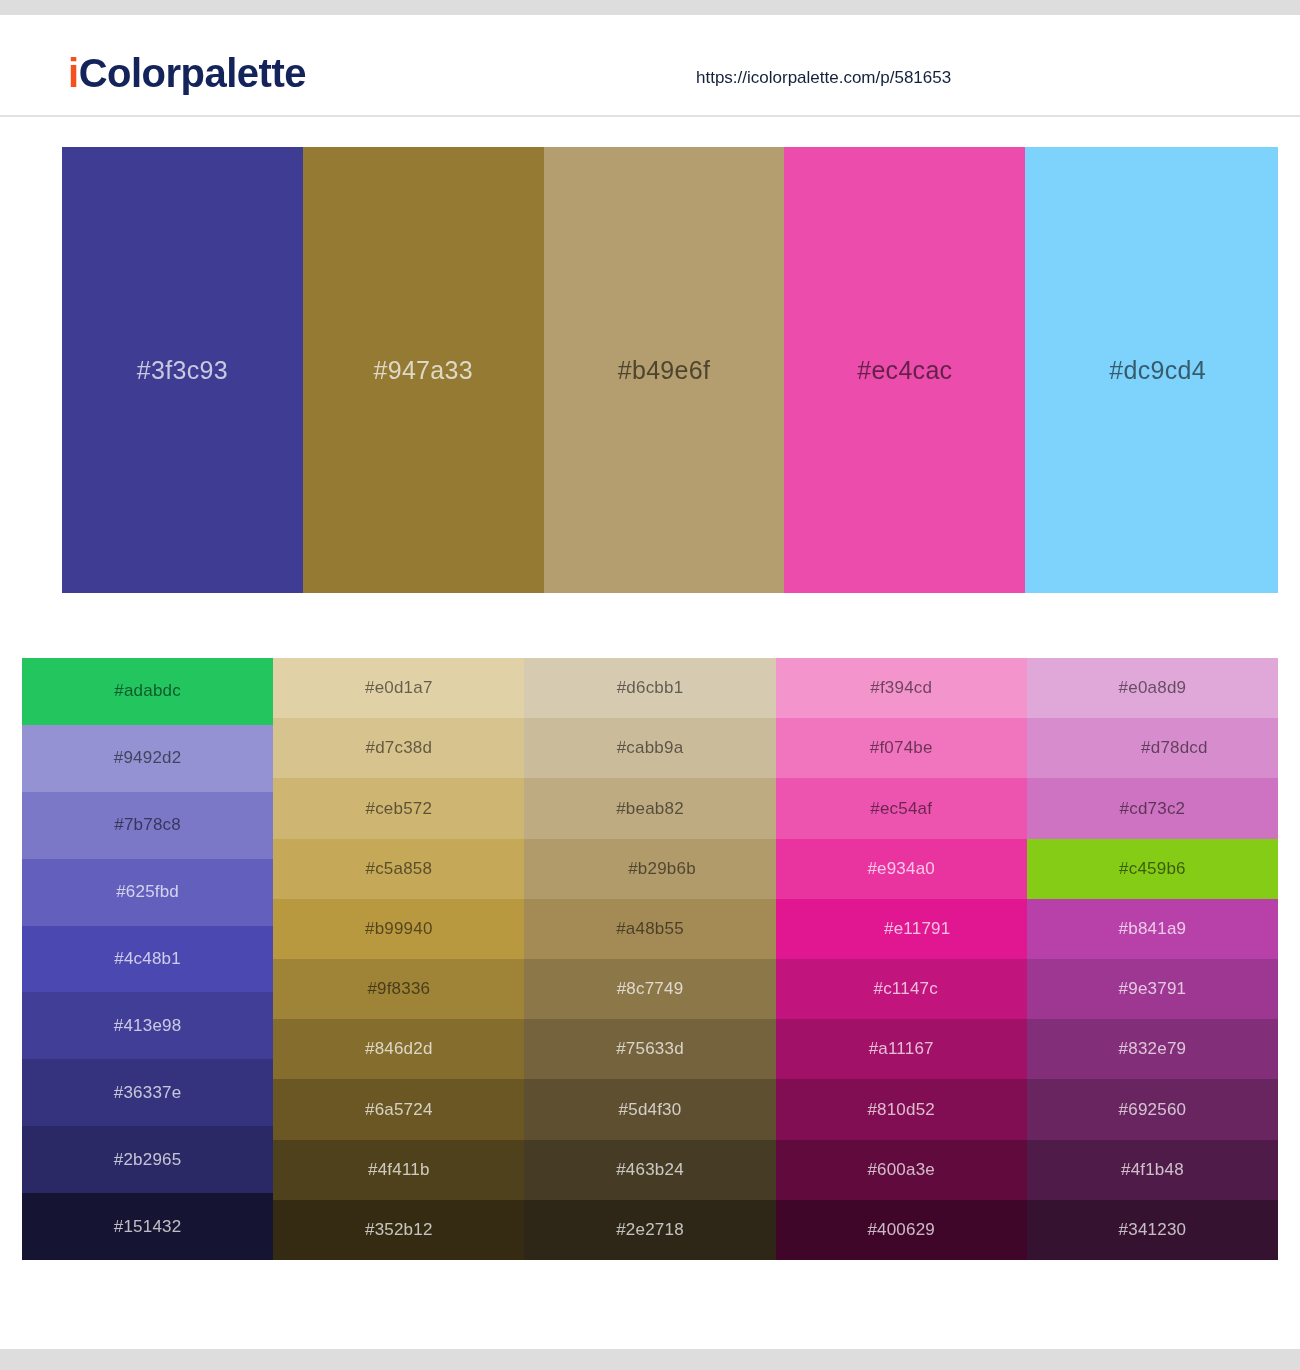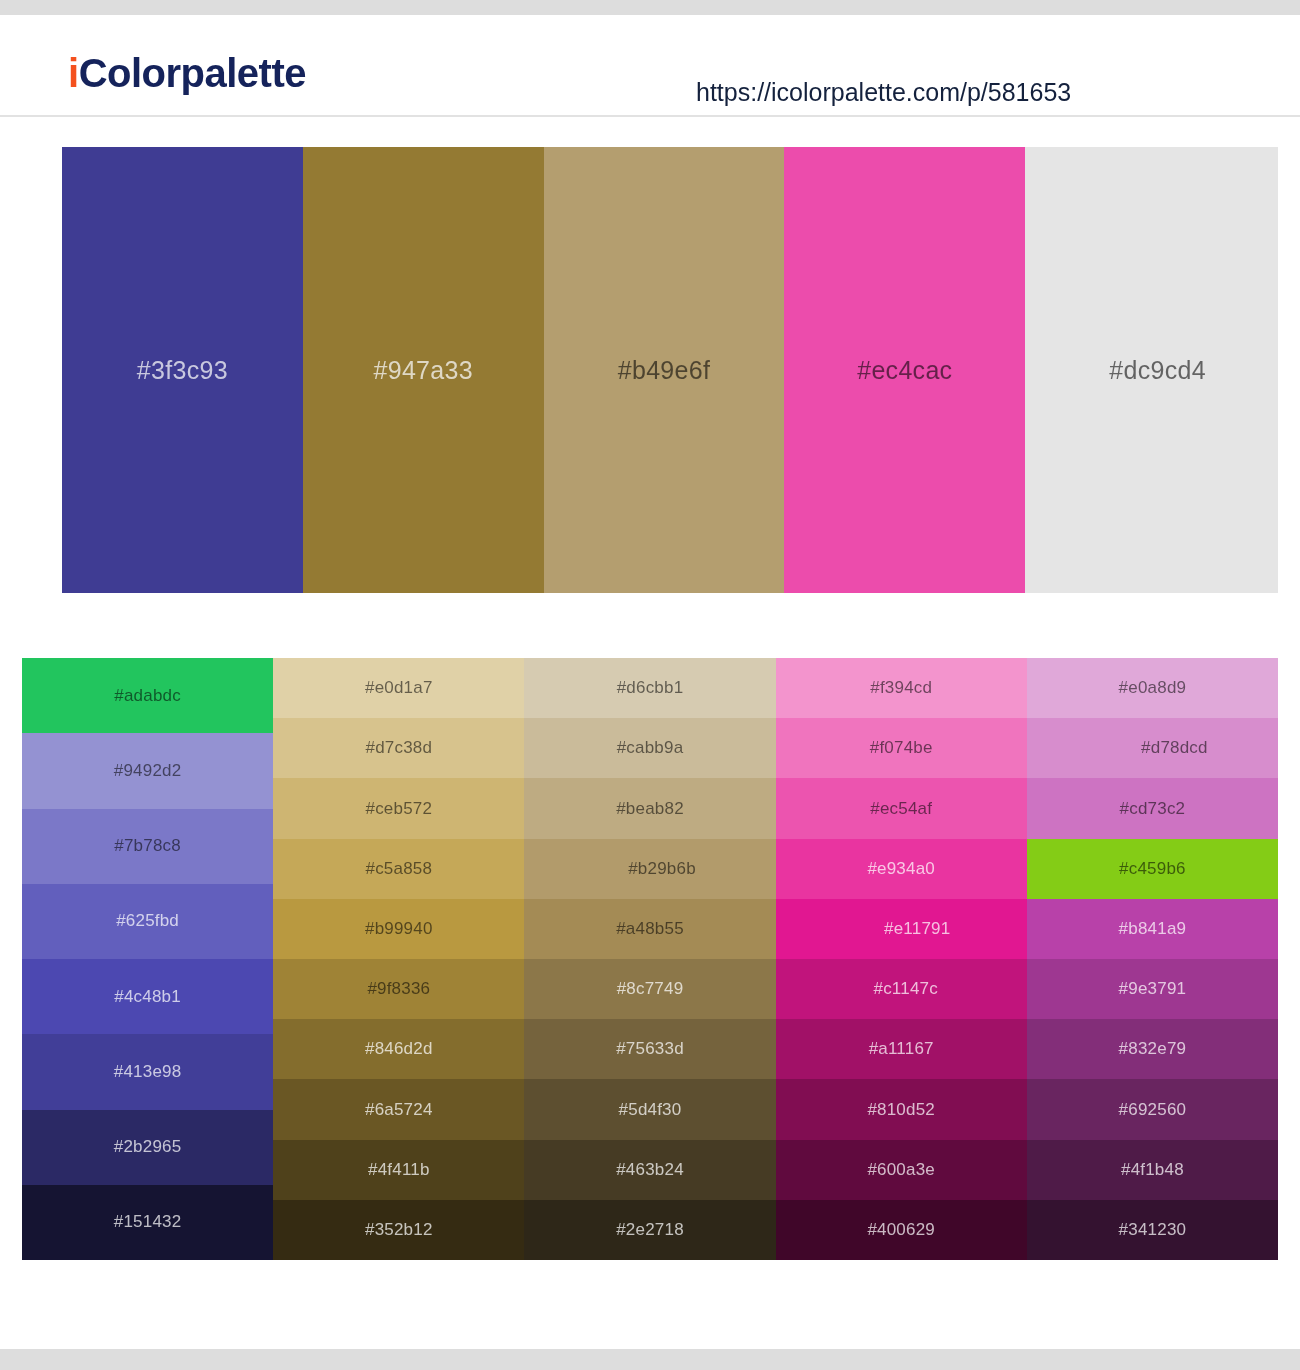--- a/index.html
+++ b/index.html
@@ -48,22 +48,22 @@
   }
   .logo .logo-i {
     color: #f4511e;
   }
   .logo .logo-rest {
     color: #15235b;
   }
   .header-url {
     position: absolute;
     left: 696px;
-    top: 63px;
-    font-size: 25px;
+    top: 53px;
+    font-size: 17px;
     color: #14213d;
     white-space: nowrap;
   }
   
   .palette-row {
     position: absolute;
     left: 22px;
     top: 147px;
     width: 1256px;
     height: 446px;
@@ -140,21 +140,21 @@
       </div>
       <div class="palette-swatch" style="background: rgb(148, 122, 51);">
         <span class="palette-label">#947a33</span>
       </div>
       <div class="palette-swatch" style="background: rgb(180, 158, 111);">
         <span class="palette-label dark">#b49e6f</span>
       </div>
       <div class="palette-swatch" style="background: rgb(236, 76, 172);">
         <span class="palette-label dark">#ec4cac</span>
       </div>
-      <div class="palette-swatch" style="background: #e5e5e5; padding-left: 12px;">
+      <div class="palette-swatch" style="background: #7dd3fc; padding-left: 12px;">
         <span class="palette-label dark">#dc9cd4</span>
       </div>
     </div>
 
   <div class="shades-grid">
       <div class="shades-col">
         <div class="shade-cell" style="background: #22c55e;">
           <span class="shade-label dark">#adabdc</span>
         </div>
         <div class="shade-cell" style="background: rgb(148, 146, 210);">
@@ -165,20 +165,23 @@
         </div>
         <div class="shade-cell" style="background: rgb(98, 95, 189);">
           <span class="shade-label">#625fbd</span>
         </div>
         <div class="shade-cell" style="background: rgb(76, 72, 177);">
           <span class="shade-label">#4c48b1</span>
         </div>
         <div class="shade-cell" style="background: rgb(65, 62, 152);">
           <span class="shade-label">#413e98</span>
         </div>
+        <div class="shade-cell" style="background: rgb(54, 51, 126);">
+          <span class="shade-label">#36337e</span>
+        </div>
         <div class="shade-cell" style="background: rgb(43, 41, 101);">
           <span class="shade-label">#2b2965</span>
         </div>
         <div class="shade-cell" style="background: rgb(21, 20, 50);">
           <span class="shade-label">#151432</span>
         </div>
       </div>
       <div class="shades-col">
         <div class="shade-cell" style="background: rgb(224, 209, 167);">
           <span class="shade-label dark">#e0d1a7</span>

